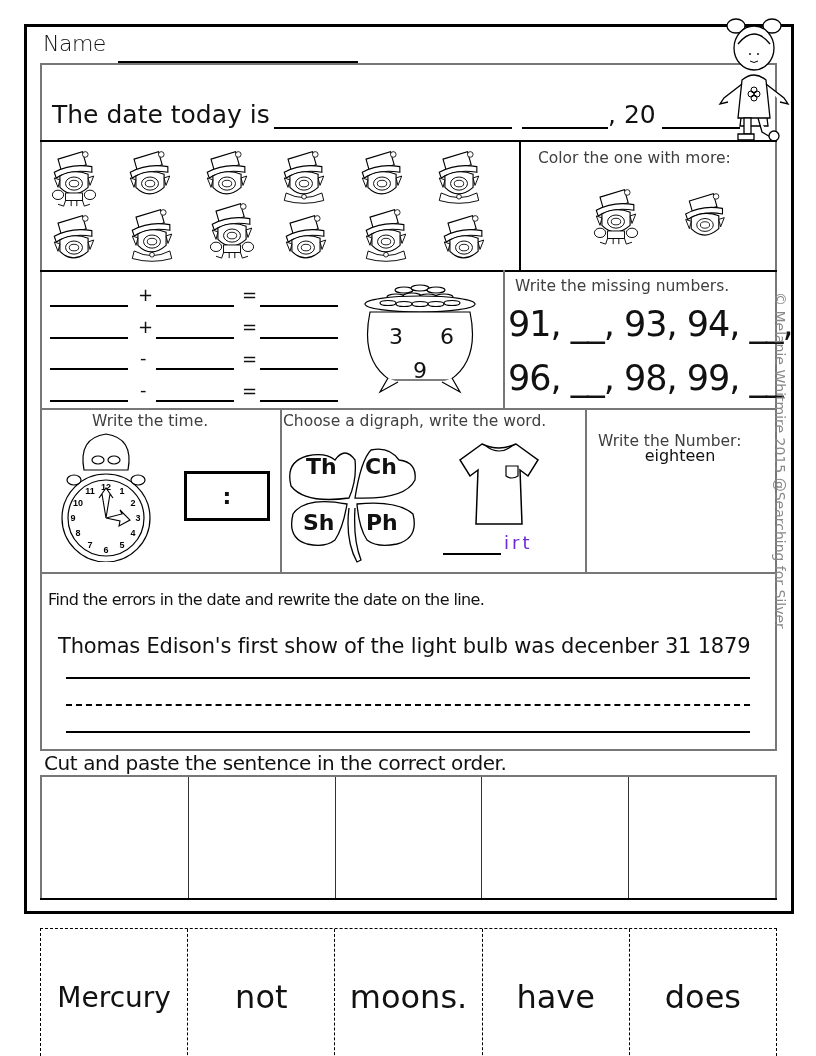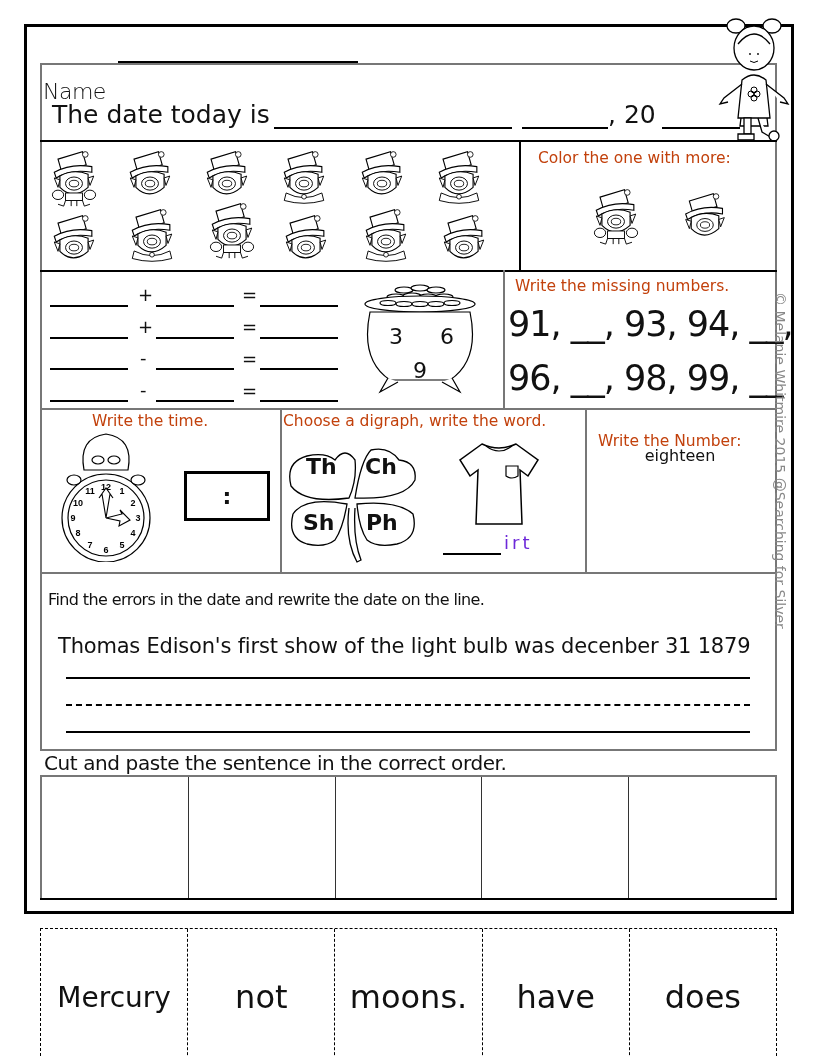--- a/index.html
+++ b/index.html
@@ -3,31 +3,31 @@
 <meta charset="utf-8">
 <style>
   * { box-sizing: border-box; margin: 0; padding: 0; }
   html, body { width: 816px; height: 1056px; background: #fff; overflow: hidden; }
   body { position: relative; font-family: "DejaVu Sans", sans-serif; color: #111; }
 
   .abs { position: absolute; }
   .outer-frame { left: 24px; top: 24px; width: 770px; height: 890px; border: 3px solid #000; }
   .inner-box { left: 40px; top: 63px; width: 737px; height: 688px; border: 2px solid #777; }
 
-  .name-label { left: 43px; top: 31px; font-size: 22px; font-weight: 300; letter-spacing: -0.5px; margin-top: 48px; }
+  .name-label { left: 43px; top: 31px; font-size: 22px; font-weight: 300; letter-spacing: -0.5px; }
   .name-line { left: 118px; top: 61px; width: 240px; border-top: 2px solid #000; }
 
   .date-text { left: 52px; top: 100px; font-size: 25px; white-space: nowrap; }
   .date-line { position: absolute; border-top: 2px solid #000; }
 
   .hline { position: absolute; height: 0; border-top: 2px solid #777; }
   .hline.dark { border-top-color: #000; }
   .vline { position: absolute; width: 0; border-left: 2px solid #777; }
 
-  .small-label { font-size: 15px; color: #c2410c; white-space: nowrap; }
+  .small-label { font-size: 15px; color: #404040; white-space: nowrap; }
 
   .lep { position: absolute; width: 48px; height: 62px; }
   .lep-small { position: absolute; width: 46px; height: 50px; }
 
   .math-line { position: absolute; width: 78px; border-top: 2px solid #000; }
   .math-op { position: absolute; font-size: 18px; }
 
   .seq { position: absolute; font-size: 35px; white-space: nowrap; letter-spacing: -1px; }
 
   .time-box { left: 184px; top: 471px; width: 86px; height: 50px; border: 3px solid #000; display: flex; align-items: center; justify-content: center; font-size: 22px; font-weight: bold; }

